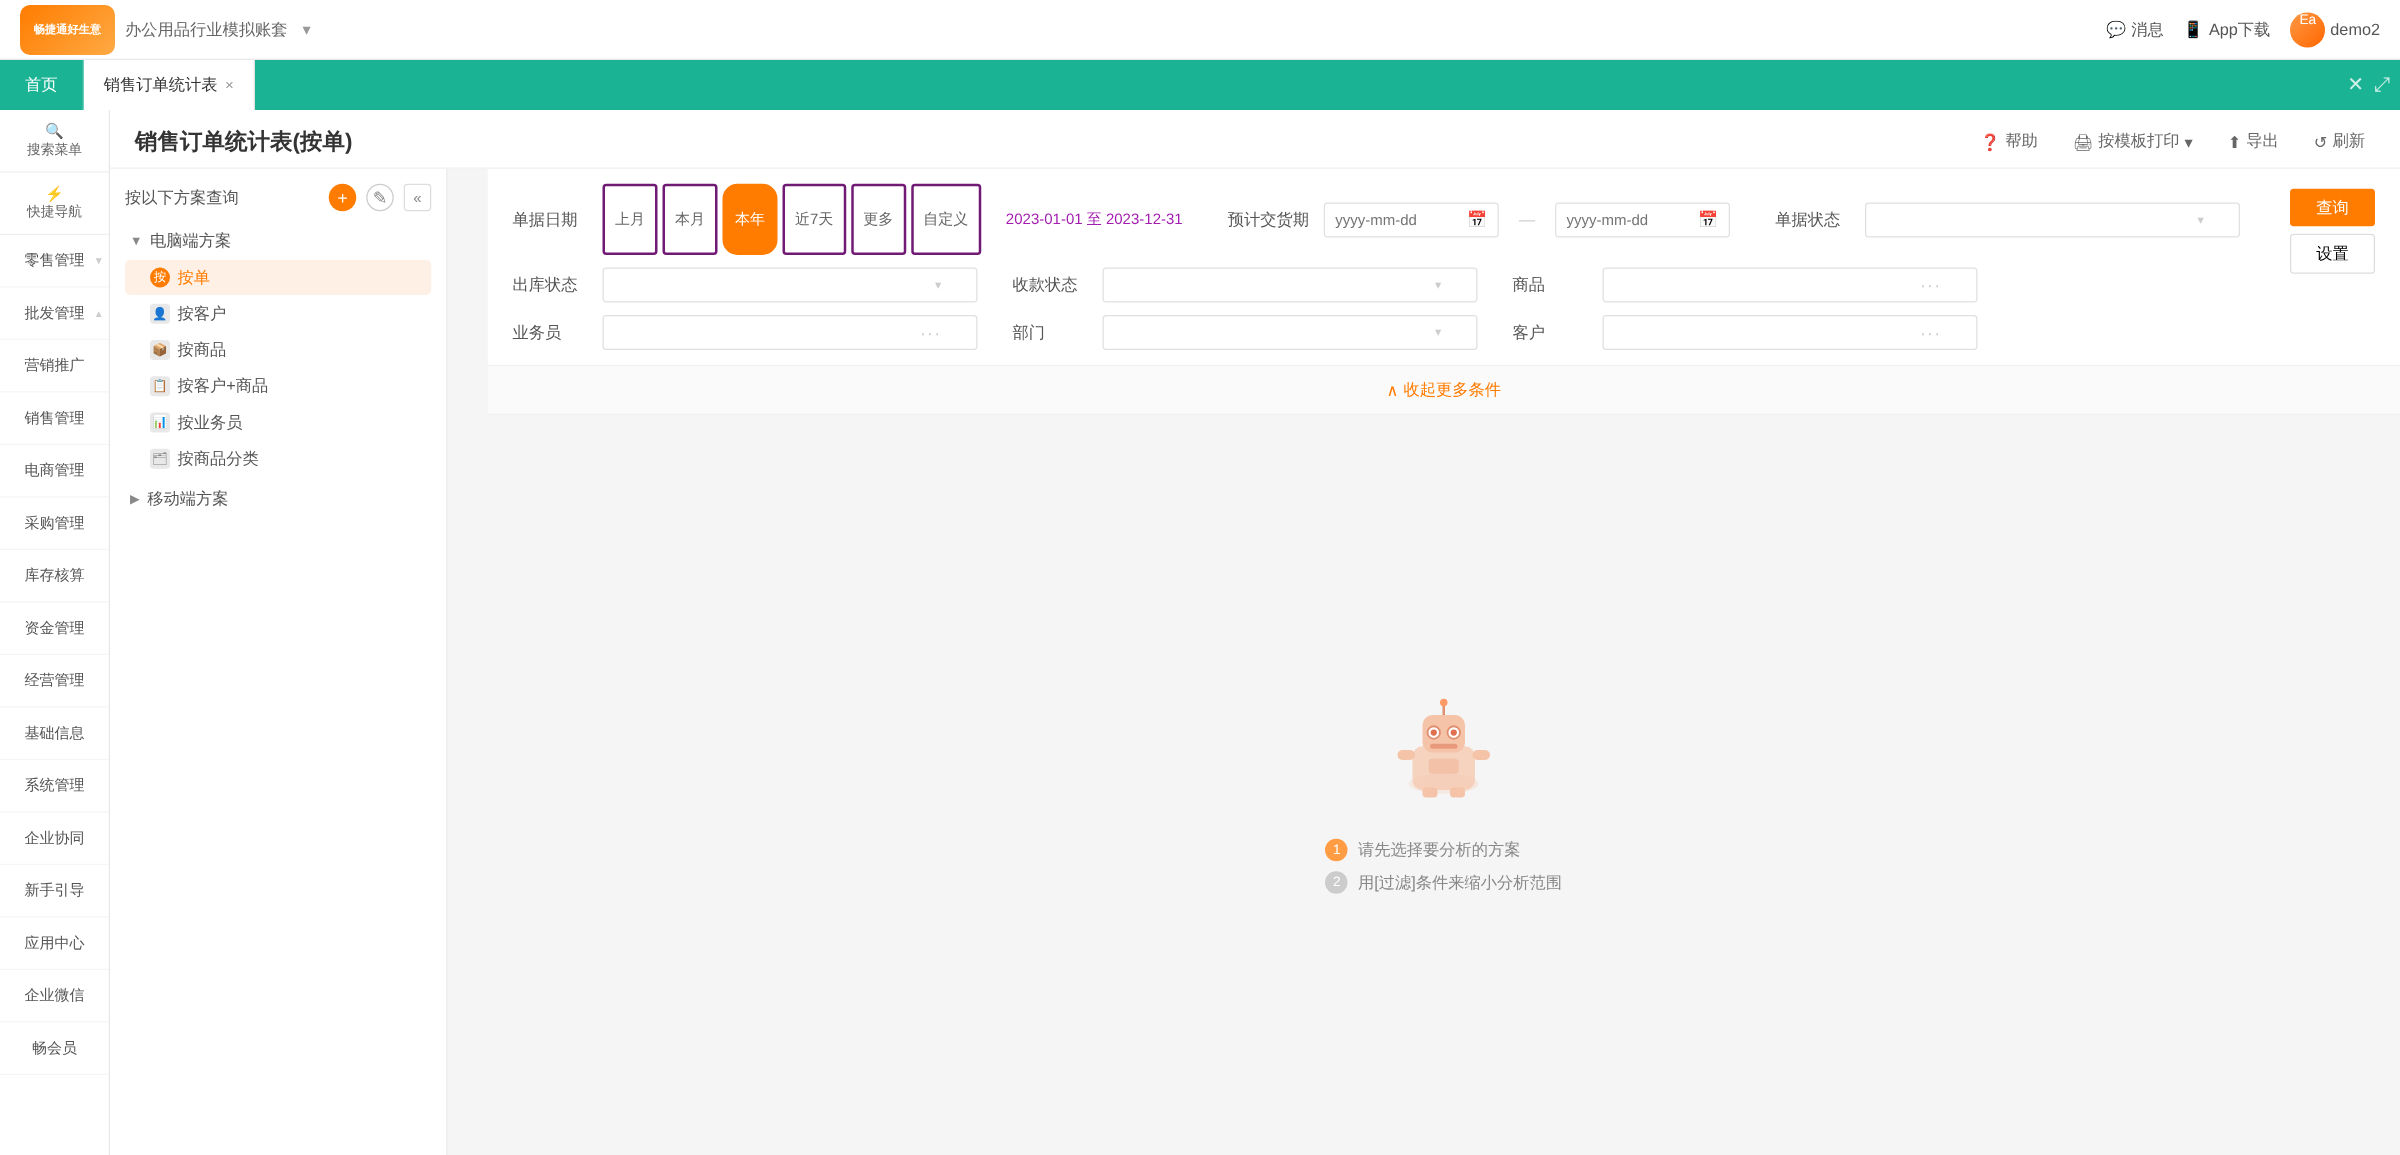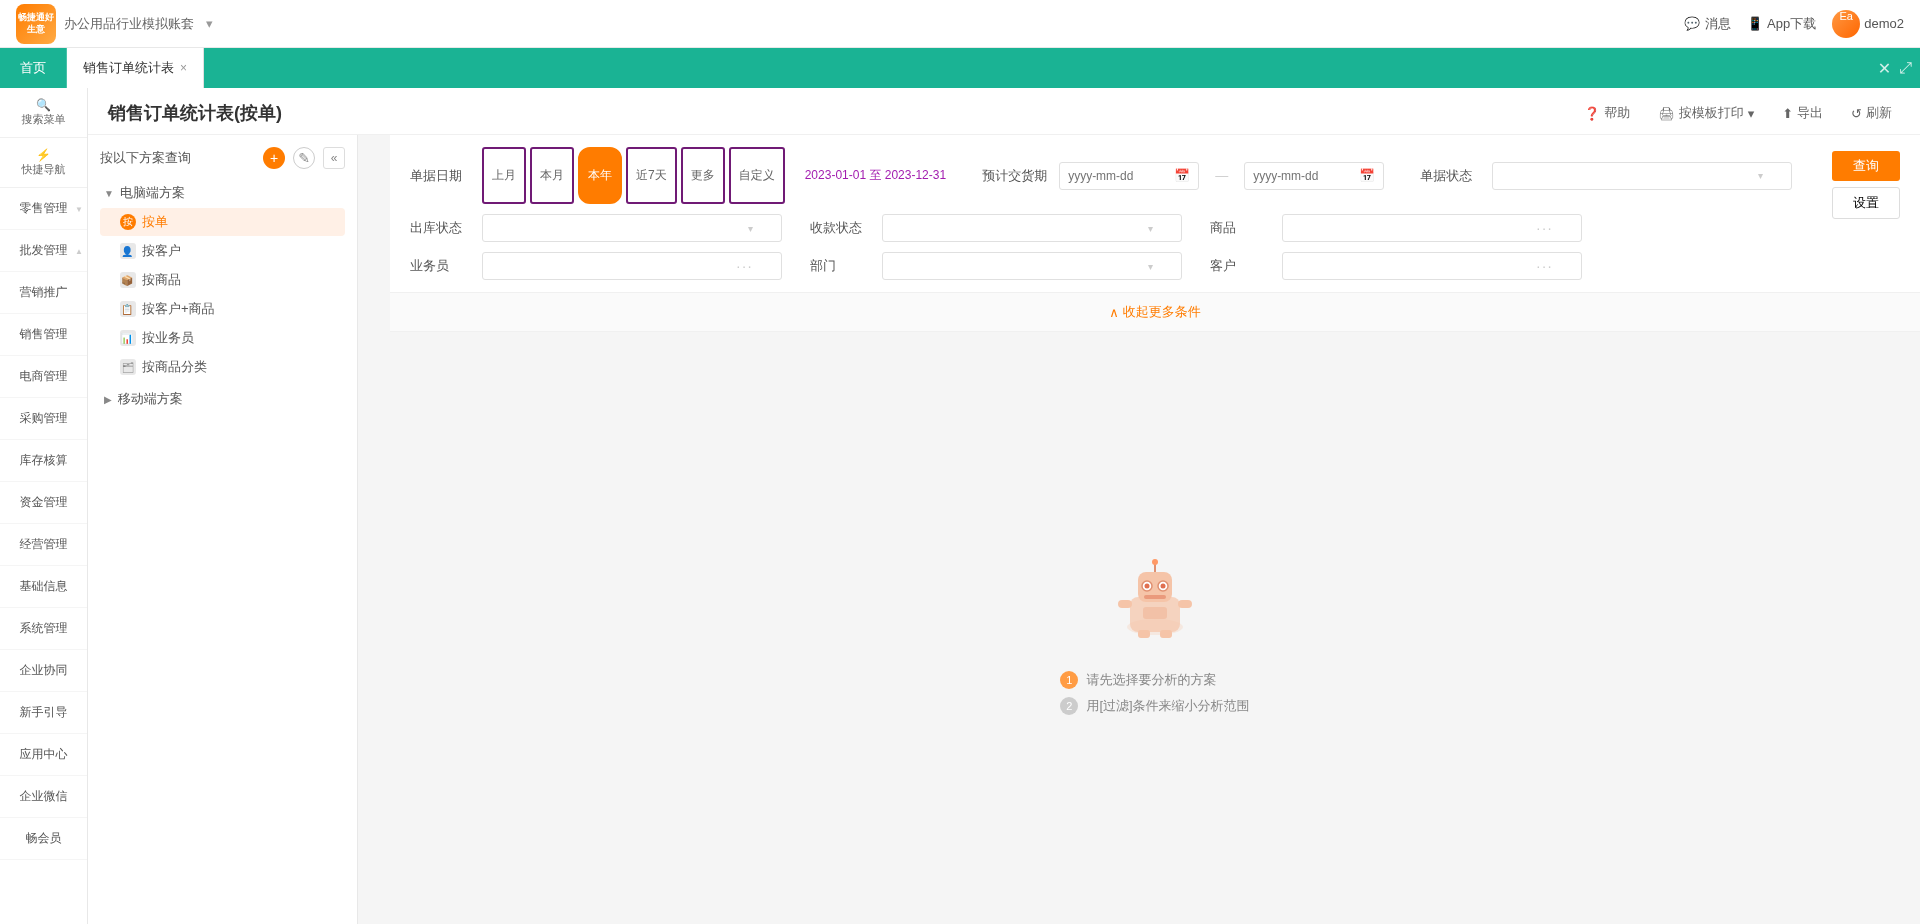--- a/index.html
+++ b/index.html
@@ -1,21 +1,21 @@
 <!DOCTYPE html>
 <html><head>
   <meta charset="utf-8">
   <style>
     * { box-sizing: border-box; margin: 0; padding: 0; }
     body { font-family: 'Microsoft YaHei', Arial, sans-serif; font-size: 13px; background: #f5f5f5; color: #333; height: 924px; overflow: hidden; display: flex; flex-direction: column; }
 
     
     .topbar { height: 48px; background: #fff; display: flex; align-items: center; justify-content: space-between; padding: 0 16px; border-bottom: 1px solid #e8e8e8; z-index: 100; }
     .topbar-left { display: flex; align-items: center; gap: 8px; }
-    .logo-box { width: 40px; height: 40px; background: linear-gradient(135deg, #ff7c00, #ffaa44); border-radius: 8px; display: flex; align-items: center; justify-content: center; color: white; font-size: 10px; font-weight: bold; text-align: center; line-height: 1.2; }
+    .logo-box { width: 76px; height: 40px; background: linear-gradient(135deg, #ff7c00, #ffaa44); border-radius: 8px; display: flex; align-items: center; justify-content: center; color: white; font-size: 10px; font-weight: bold; text-align: center; line-height: 1.2; }
     .topbar-title { font-size: 13px; color: #666; }
     .topbar-dropdown { color: #999; margin-left: 4px; cursor: pointer; }
     .topbar-right { display: flex; align-items: center; gap: 16px; color: #555; font-size: 13px; }
     .topbar-right-item { display: flex; align-items: center; gap: 4px; cursor: pointer; color: #555; }
     .avatar { width: 28px; height: 28px; border-radius: 50%; background: linear-gradient(135deg, #ff9944, #ff6600); display: flex; align-items: flex-start; justify-content: center; color: white; font-size: 11px; }
 
     
     .tabbar { height: 40px; background: #1ab394; display: flex; align-items: center; padding: 0; }
     .tab-home { padding: 0 20px; height: 40px; display: flex; align-items: center; color: white; font-size: 13px; cursor: pointer; border-right: 1px solid rgba(255,255,255,0.2); }
     .tab-active { padding: 0 16px; height: 40px; display: flex; align-items: center; gap: 6px; background: #fff; color: #333; font-size: 13px; cursor: pointer; border-right: 1px solid #e0e0e0; }

